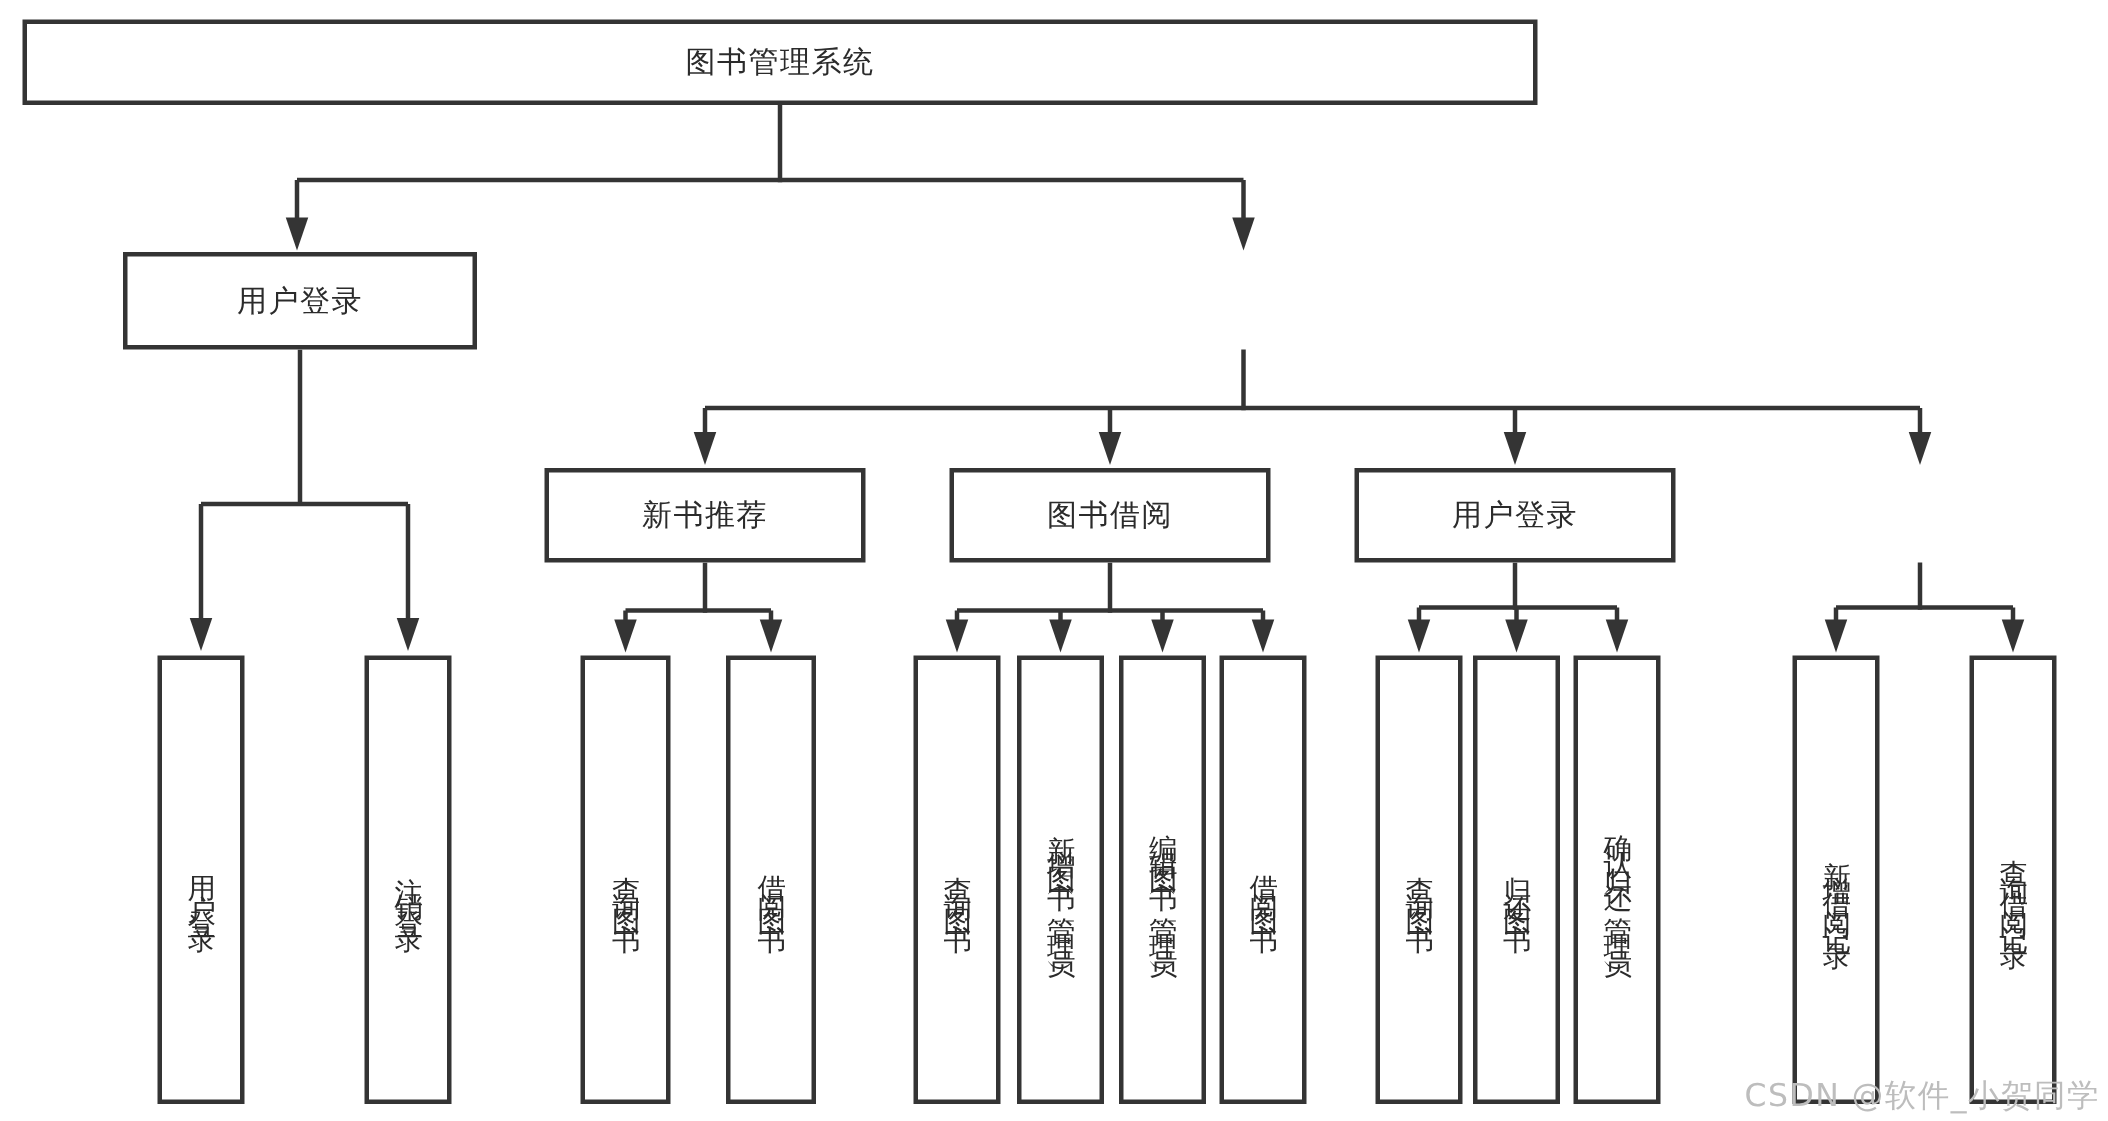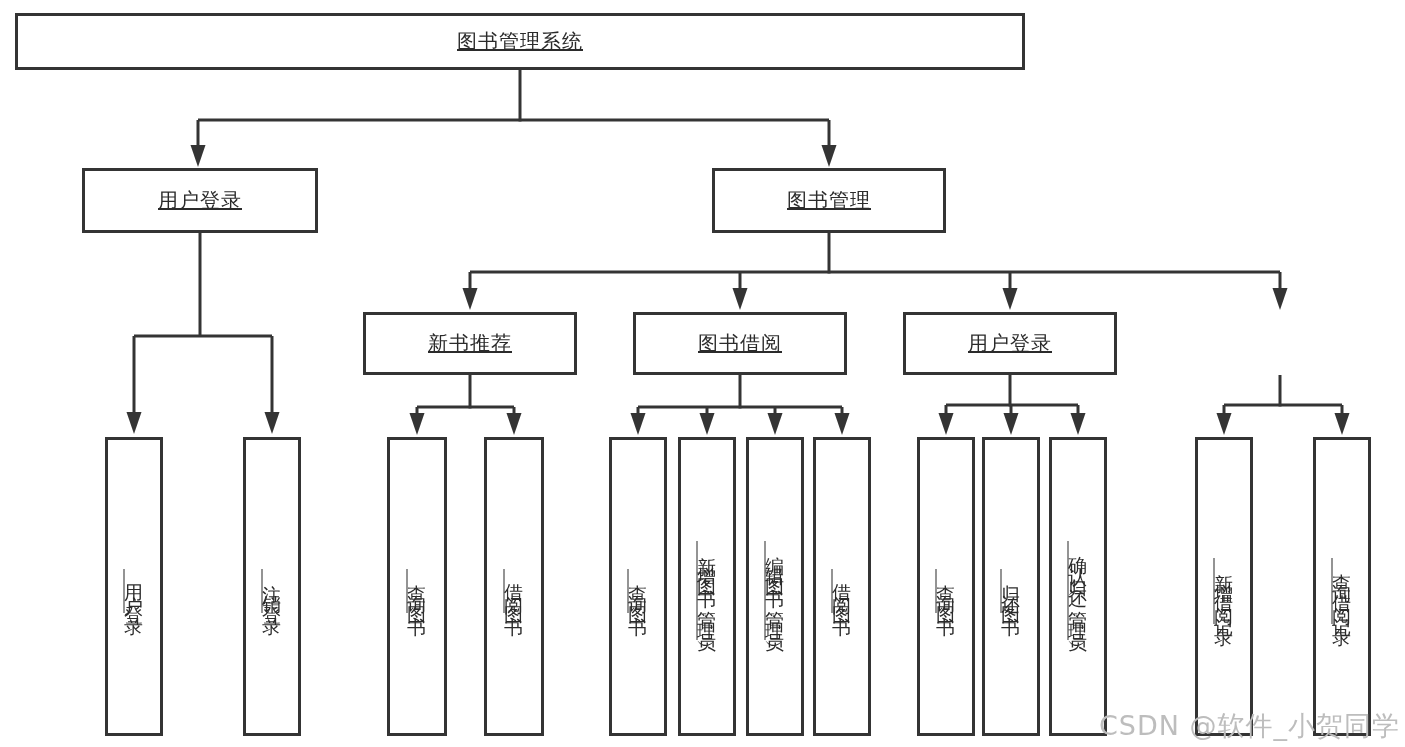--- a/index.html
+++ b/index.html
@@ -28,36 +28,35 @@
   .node {
     position: absolute;
     box-sizing: border-box;
     border: 3px solid var(--line);
     background: var(--bg);
     color: var(--text);
     display: flex;
     align-items: center;
     justify-content: center;
     text-align: right;
-    text-decoration: underline;
   }
   .node.h { font-size: 20px; letter-spacing: 1px; }
   .node.v {
     writing-mode: vertical-rl;
     text-orientation: mixed;
     font-size: 19px;
     line-height: 1;
     letter-spacing: 11px;
     padding-top: 8px;
   }
   .watermark {
     position: absolute;
     right: 5px;
     bottom: 3px;
-    font-size: 27px;
+    font-size: 21px;
     color: var(--watermark);
     letter-spacing: 1px;
     white-space: nowrap;
     pointer-events: none;
   }
 </style>
 </head>
 <body>
 
 <div class="stage">
@@ -120,21 +119,20 @@
     <path d="M1224 405 H1342"></path>
     <path d="M1224 405 V415"></path>
       <polygon points="1216.5,413 1231.5,413 1224,435"></polygon>
     <path d="M1342 405 V415"></path>
       <polygon points="1334.5,413 1349.5,413 1342,435"></polygon>
   </svg>
 
   <div class="node h" style="left:15px;top:13px;width:1010px;height:57px">图书管理系统</div>
 
   <div class="node h" style="left:82px;top:168px;width:236px;height:65px">用户登录</div>
-  <div class="node h" style="left:712px;top:168px;width:234px;height:65px">图书管理</div>
 
   <div class="node h" style="left:633px;top:312px;width:214px;height:63px">图书借阅</div>
   <div class="node h" style="left:363px;top:312px;width:214px;height:63px">新书推荐</div>
   <div class="node h" style="left:903px;top:312px;width:214px;height:63px">用户登录</div>
 
   <div class="node v" style="left:105px;top:437px;width:58px;height:299px">用户登录</div>
   <div class="node v" style="left:243px;top:437px;width:58px;height:299px">注销登录</div>
 
   <div class="node v" style="left:387px;top:437px;width:60px;height:299px">查询图书</div>
   <div class="node v" style="left:484px;top:437px;width:60px;height:299px">借阅图书</div>

